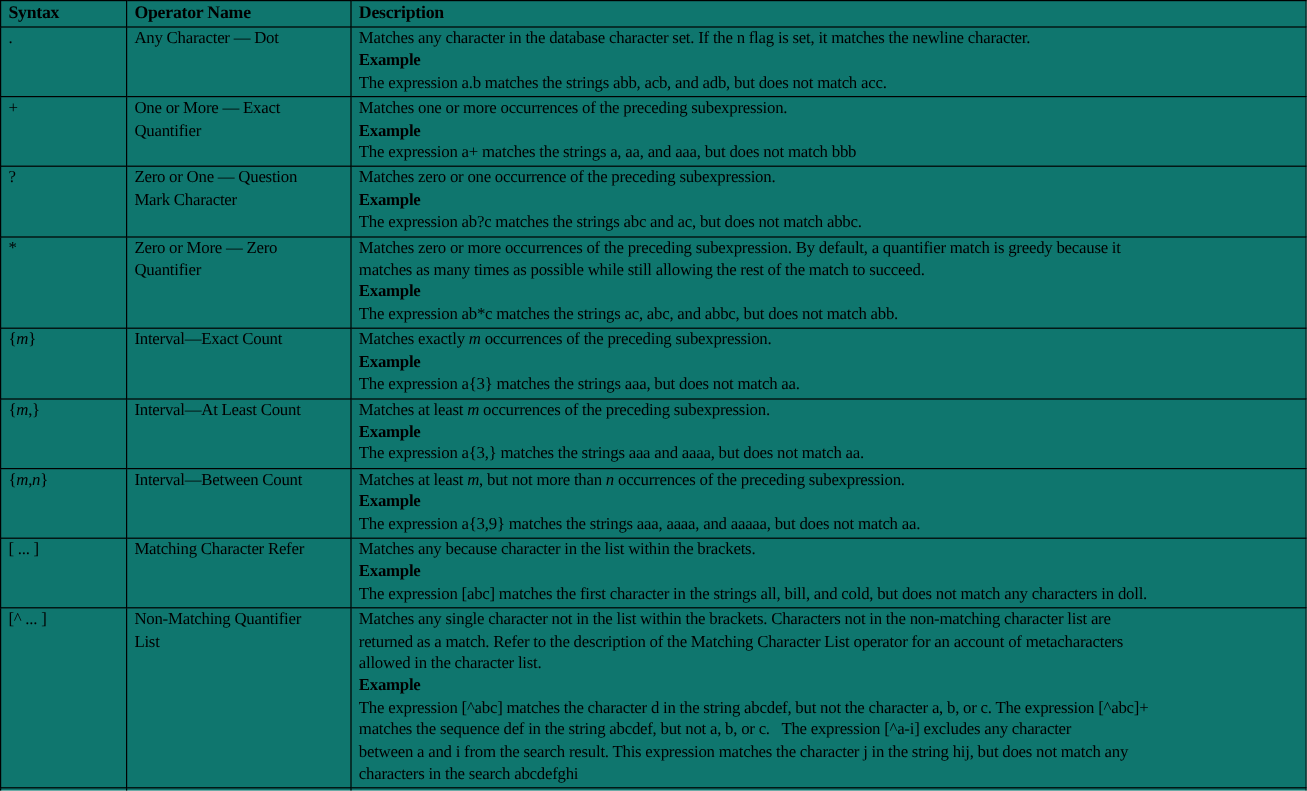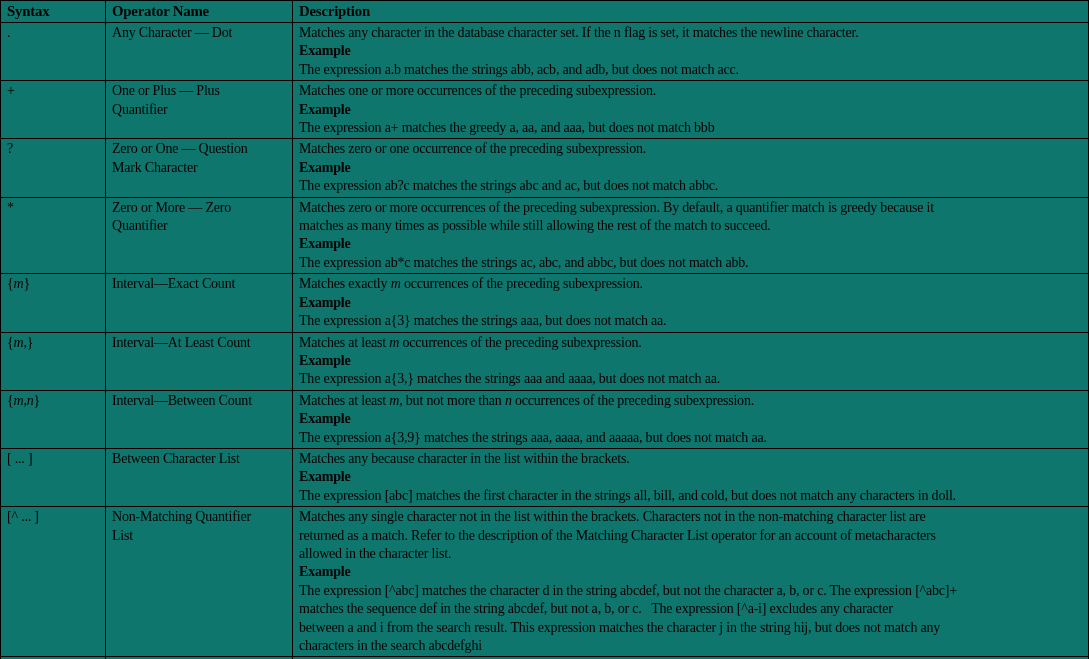--- a/index.html
+++ b/index.html
@@ -71,27 +71,27 @@
             <div class="dline">Matches any character in the database character set. If the n flag is set, it matches the newline character.</div>
             <div class="dline bold">Example</div>
             <div class="dline">The expression a.b matches the strings abb, acb, and adb, but does not match acc.</div>
           </td>
   </tr>
         <tr>
     <td>
             <div class="synline">+</div>
           </td>
     <td>
-            <div class="opline">One or Plus — Plus</div>
+            <div class="opline">One or More — Exact</div>
             <div class="opline">Quantifier</div>
           </td>
     <td>
             <div class="dline">Matches one or more occurrences of the preceding subexpression.</div>
             <div class="dline bold">Example</div>
-            <div class="dline">The expression a+ matches the greedy a, aa, and aaa, but does not match bbb</div>
+            <div class="dline">The expression a+ matches the strings a, aa, and aaa, but does not match bbb</div>
           </td>
   </tr>
         <tr>
     <td>
             <div class="synline">?</div>
           </td>
     <td>
             <div class="opline">Zero or One — Question</div>
             <div class="opline">Mark Character</div>
           </td>
@@ -153,21 +153,21 @@
             <div class="dline">Matches at least <i>m</i>, but not more than <i>n</i> occurrences of the preceding subexpression.</div>
             <div class="dline bold">Example</div>
             <div class="dline">The expression a{3,9} matches the strings aaa, aaaa, and aaaaa, but does not match aa.</div>
           </td>
   </tr>
         <tr>
     <td>
             <div class="synline">[ ... ]</div>
           </td>
     <td>
-            <div class="opline">Between Character List</div>
+            <div class="opline">Matching Character Refer</div>
           </td>
     <td>
             <div class="dline">Matches any because character in the list within the brackets.</div>
             <div class="dline bold">Example</div>
             <div class="dline">The expression [abc] matches the first character in the strings all, bill, and cold, but does not match any characters in doll.</div>
           </td>
   </tr>
         <tr>
     <td>
             <div class="synline">[^ ... ]</div>

